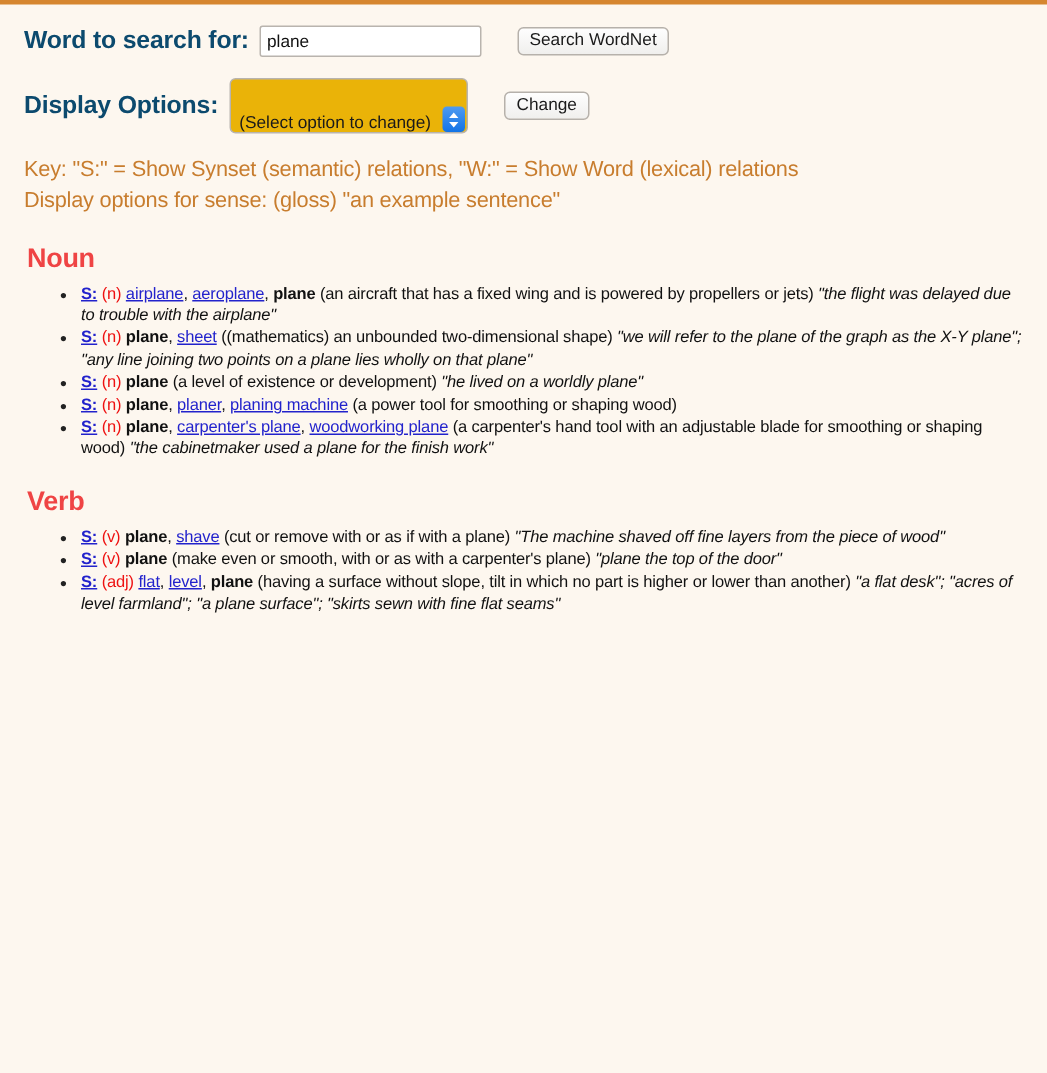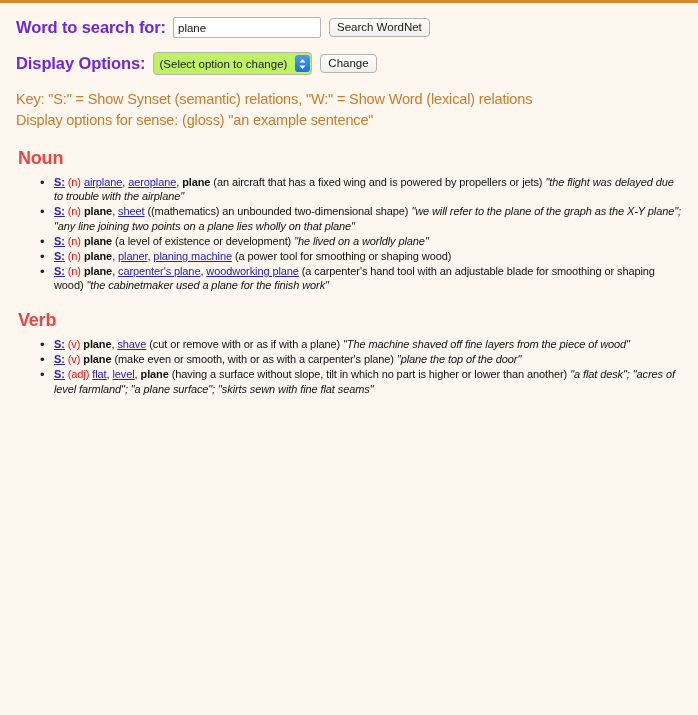--- a/index.html
+++ b/index.html
@@ -36,21 +36,21 @@
 
   
   .form-row {
     display: flex;
     align-items: center;
     margin-bottom: 14px;
   }
   .form-label {
     font-size: 16.5px;
     font-weight: bold;
-    color: #6d28d9;
+    color: #0c4a6e;
     letter-spacing: -0.1px;
     margin-right: 7px;
     white-space: nowrap;
   }
   .text-input {
     width: 138px;
     height: 17px;
     font-family: "Liberation Sans", sans-serif;
     font-size: 11.5px;
     color: #111;
@@ -62,32 +62,32 @@
     outline: none;
   }
   .btn {
     font-family: "Liberation Sans", sans-serif;
     font-size: 11.5px;
     color: #1a1a1a;
     background: linear-gradient(#fefefe, #f0efed);
     border: 1px solid #b6b1ab;
     border-radius: 4px;
     padding: 2px 7px 3px 7px;
-    margin-left: 8px;
+    margin-left: 24px;
     cursor: pointer;
     white-space: nowrap;
   }
 
   
   .select-wrap {
     position: relative;
     display: inline-flex;
-    align-items: center;
-    height: 23px;
-    background: #bef264;
+    align-items: flex-end;
+    height: 37px;
+    background: #eab308;
     border: 1px solid #b9b4ae;
     border-radius: 4px;
     padding: 0 0 0 6px;
     box-sizing: border-box;
     cursor: pointer;
   }
   .select-value {
     font-size: 11.5px;
     color: #1a1a1a;
     padding-right: 8px;

